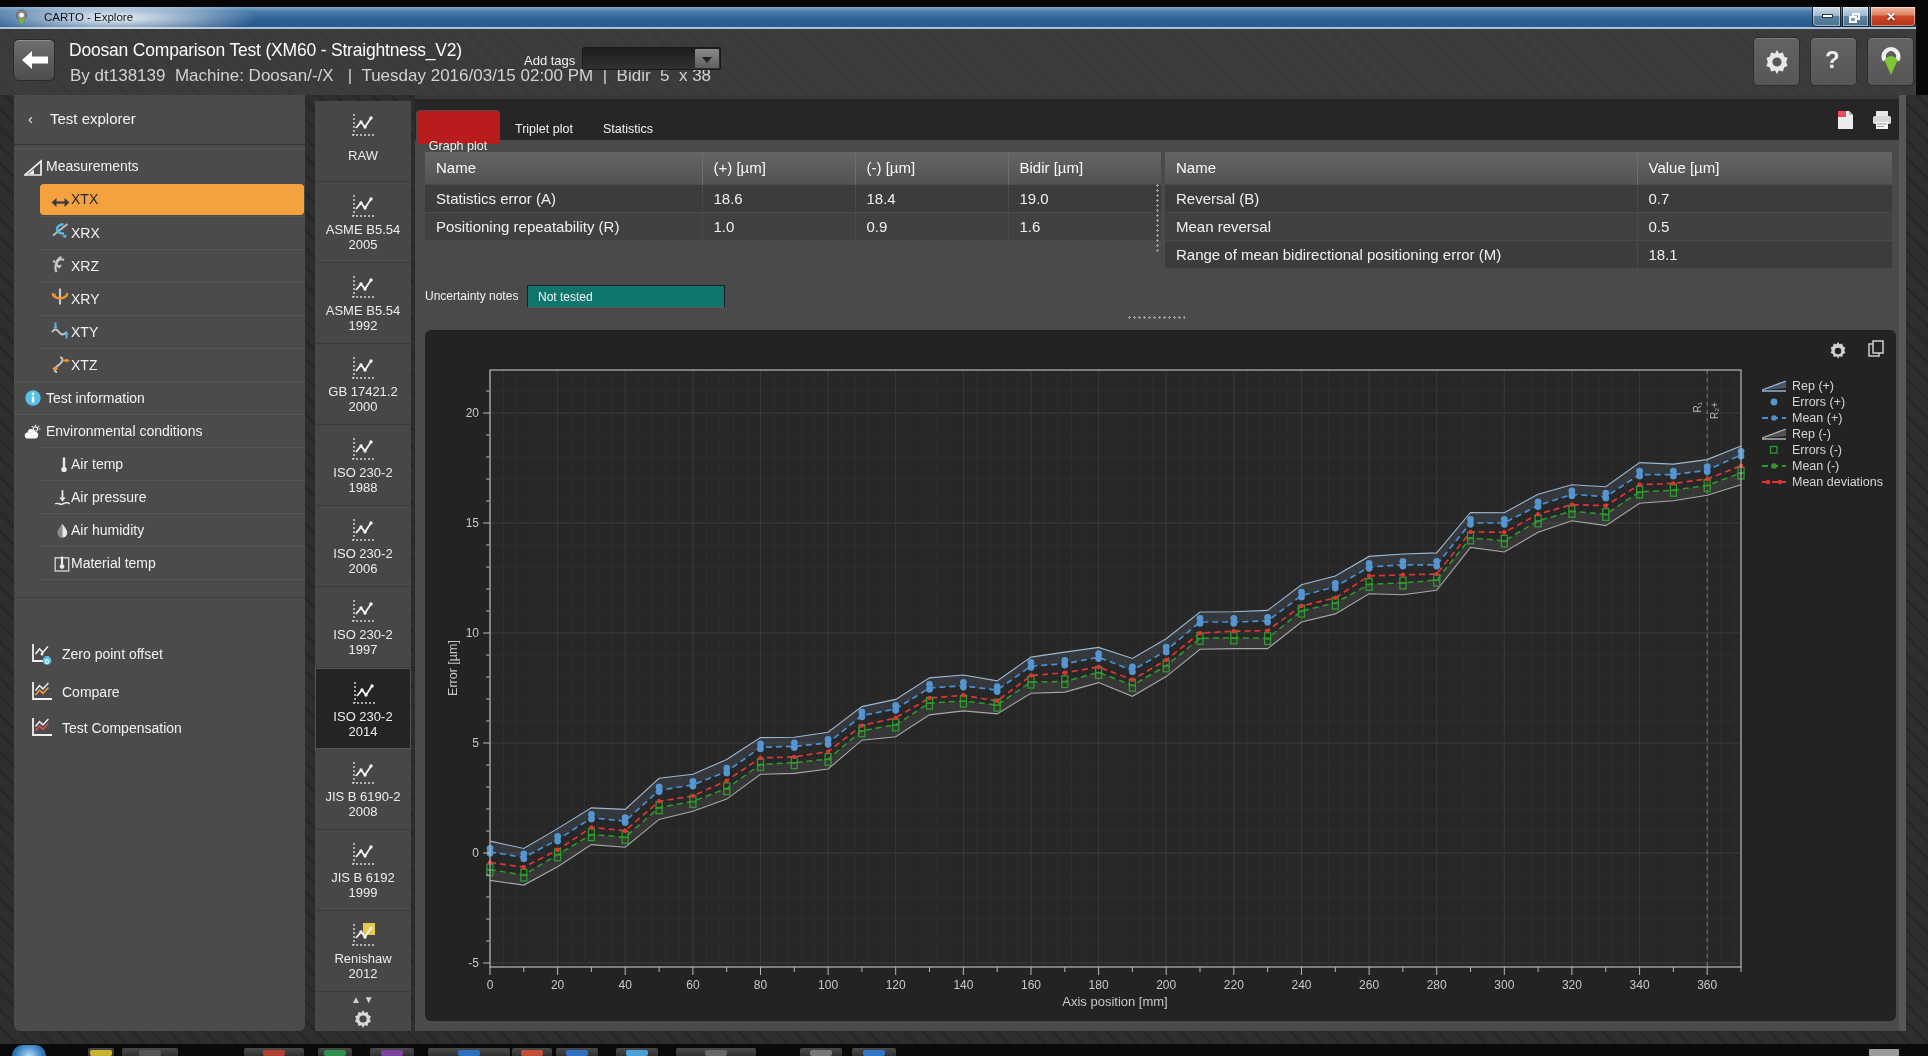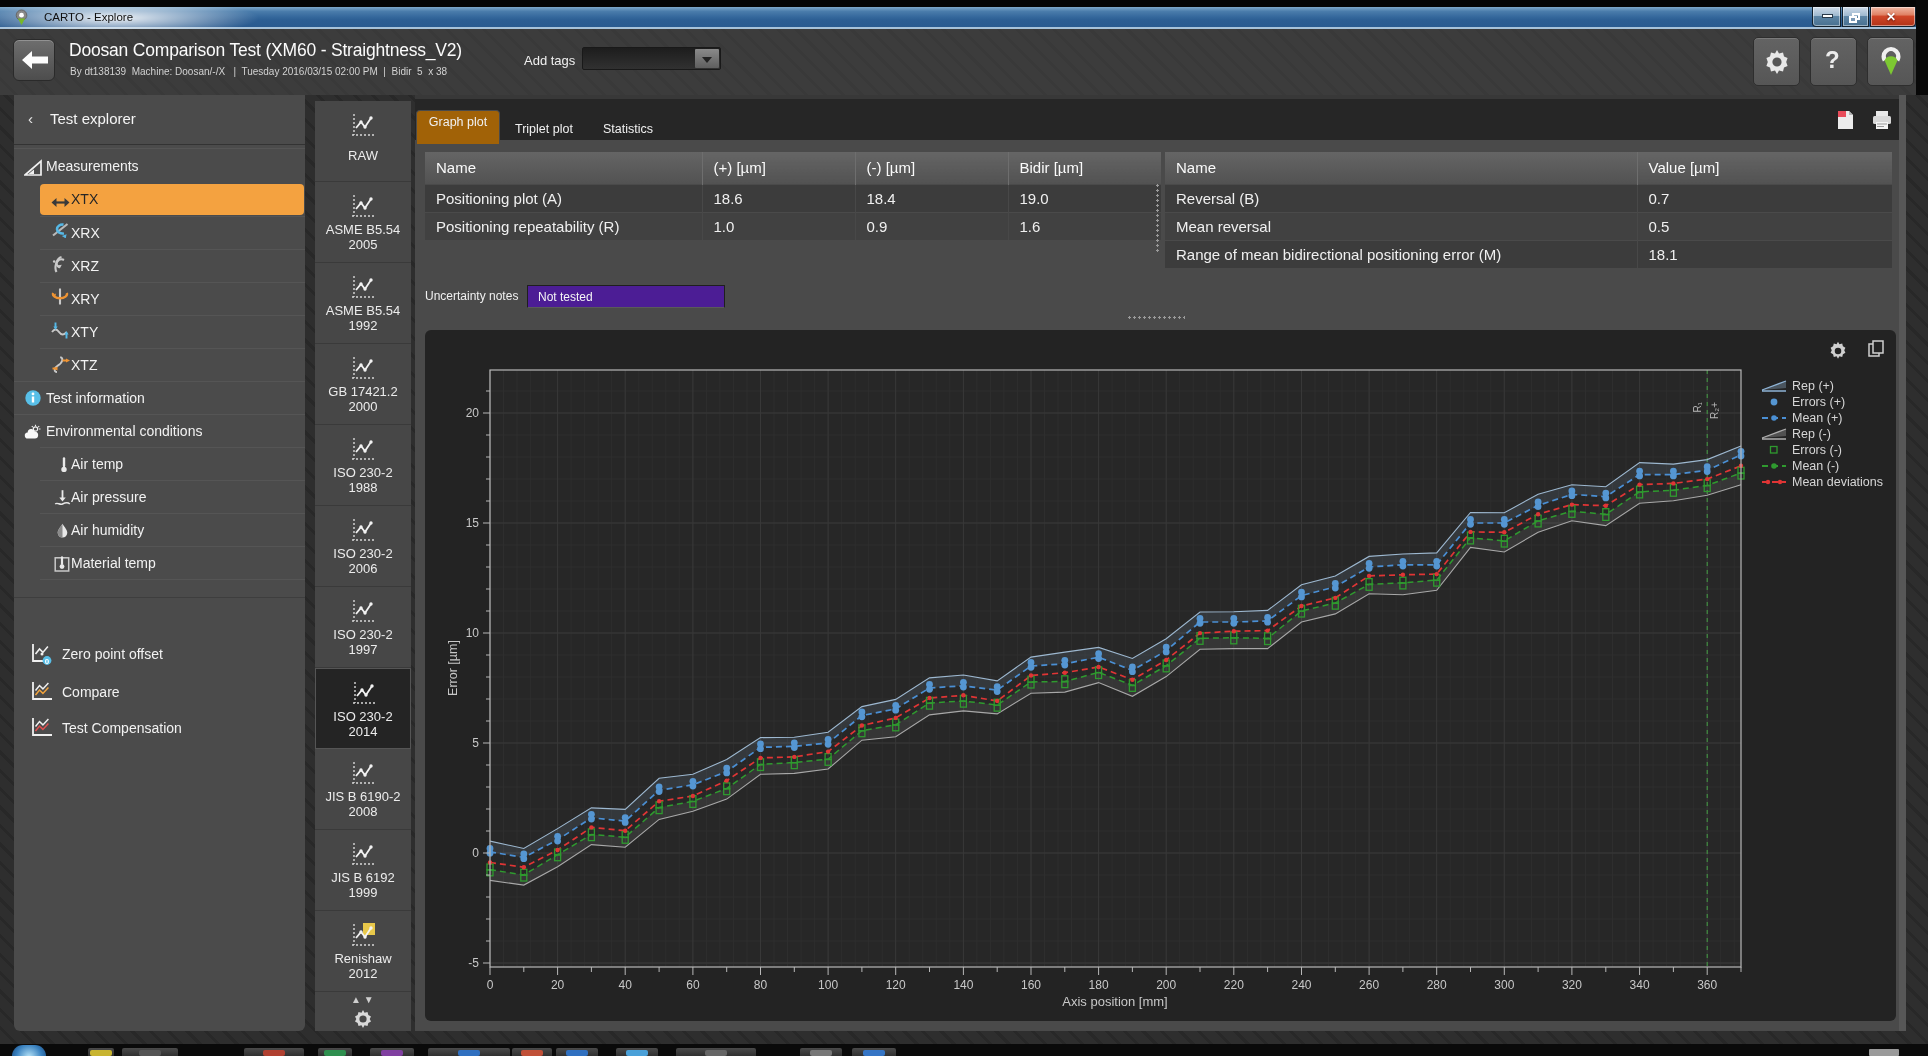--- a/index.html
+++ b/index.html
@@ -11,21 +11,21 @@
 #winbtns{left:1812px;top:7px;height:21px}
 .wb{position:absolute;top:0;height:20px;border:1px solid #12222f;border-top:none;box-shadow:inset 0 0 0 1px rgba(255,255,255,.45)}
 #wmin{left:0;width:29px;border-radius:0 0 0 4px;background:linear-gradient(#cfdcea 0%,#9fb9cf 45%,#5d85a5 50%,#48708f 100%)}
 #wmax{left:30px;width:27px;background:linear-gradient(#cfdcea 0%,#9fb9cf 45%,#5d85a5 50%,#48708f 100%)}
 #wclose{left:58px;width:46px;border-radius:0 0 4px 0;background:linear-gradient(#f0b8a4 0%,#e08366 40%,#cf4628 50%,#b13317 100%)}
 .wb span{position:absolute;color:#fff;font-weight:bold}
 #appheader{left:0;top:29px;width:1920px;height:66px;background:repeating-linear-gradient(45deg,#3c3c3c 0 10px,#393939 10px 13px)}
 #backbtn{left:13px;top:39px;width:42px;height:42px;border-radius:6px;background:linear-gradient(#6e6e6e,#4d4d4d);border:1px solid #2a2a2a;box-shadow:inset 0 1px 0 rgba(255,255,255,.25)}
 #backbtn svg{position:absolute;left:7px;top:10px}
 #htitle{left:69px;top:40px;font-size:17.5px;letter-spacing:-0.2px;color:#fbfbfb}
-#hmeta{left:70px;top:65.5px;font-size:10px;color:#d2d2d2}
+#hmeta{left:70px;top:65.5px;font-size:17px;color:#d2d2d2}
 #addtags{left:524px;top:53px;font-size:13px;color:#f0f0f0}
 #tagbox{left:582px;top:47px;width:139px;height:23px;background:linear-gradient(#1d1d1d,#313131);border:1px solid #191919;border-radius:2px}
 #tagbtn{position:absolute;right:1px;top:1px;width:24px;height:19px;background:linear-gradient(#8a8a8a,#5f5f5f);border-radius:1px}
 #tagbtn:after{content:"";position:absolute;left:7px;top:8px;border:5px solid transparent;border-top:6px solid #222}
 .hbtn{position:absolute;top:37px;width:47px;height:49px;border-radius:5px;background:linear-gradient(#636363,#565656);border:1px solid #2e2e2e;box-shadow:inset 0 1px 0 rgba(255,255,255,.15)}
 #trblack{left:1916px;top:0;width:12px;height:95px;background:#080808}
 #topblack{left:0;top:0;width:1928px;height:7px;background:#050505}
 #sidebar{left:14px;top:95px;width:291px;height:936px;background:#4b4b4b;border-radius:0 0 6px 6px}
 #sbhead{position:absolute;left:0;top:0;width:100%;height:50px;border-bottom:1px solid #333}
 #sbhead .chev{position:absolute;left:14px;top:15px;font-size:15px;color:#e8e8e8}
@@ -39,29 +39,29 @@
 .ic{position:absolute}
 #botitems div{position:absolute;font-size:14px;color:#f2f2f2}
 #stdcol{left:315px;top:101px;width:96px;height:930px;background:#474747}
 .std{position:absolute;left:0;width:96px;height:81px;border-bottom:1px solid #3a3a3a;text-align:center;color:#ececec;font-size:13px}
 .std .nm{position:absolute;top:46px;width:100%;line-height:15px}
 .std.sel{background:#242424;border:1px solid #555;border-bottom:1px solid #555}
 #stdfoot{position:absolute;left:0;top:891px;width:96px;height:39px;background:#474747}
 #content{left:415px;top:95px;width:1484px;height:936px;background:#4a4a4a}
 #tabstrip{position:absolute;left:0;top:0;width:100%;height:45px;background:#262626;border-top:4px solid #383838}
 .tab{position:absolute;font-size:12.5px;color:#f0f0f0}
-#tab1{left:1px;top:11px;width:84px;height:34px;background:#a16207;border:1px solid #4a4a4a;border-bottom:none;border-radius:4px 4px 0 0;text-align:center;padding-top:4px}
+#tab1{left:1px;top:11px;width:84px;height:34px;background:#b91c1c;border:1px solid #4a4a4a;border-bottom:none;border-radius:4px 4px 0 0;text-align:center;padding-top:28px}
 table{border-collapse:collapse;position:absolute;table-layout:fixed}
 #tleft{left:10px;top:57px;width:736px}
 #tright{left:750px;top:57px;width:727px}
 th{background:linear-gradient(#656565,#525252);color:#fafafa;font-weight:normal;text-align:left;font-size:15px;height:32px;padding:0 0 0 11px;border-right:1px solid #6e6e6e}
 td{background:#3c3c3c;color:#f0f0f0;font-size:15px;height:28px;padding:0 0 0 11px;border-right:1px solid #484848;border-top:1px solid #4a4a4a}
 tr.alt td{background:#414141}
 #unc{left:10px;top:194px;font-size:12px;color:#f0f0f0}
-#uncbox{left:112px;top:190px;width:198px;height:23px;background:#4c1d95;border:1px solid #1f1f1f;border-bottom-color:#5a5a5a}
+#uncbox{left:112px;top:190px;width:198px;height:23px;background:#0f766e;border:1px solid #1f1f1f;border-bottom-color:#5a5a5a}
 #uncbox span{position:absolute;left:10px;top:4px;font-size:12px;color:#f5f5f5}
 #vdots{left:740px;top:88px;width:5px;height:70px;background-image:radial-gradient(circle,#9a9a9a 1px,transparent 1.2px);background-size:5px 5px}
 #hdots{left:712px;top:220px;width:58px;height:5px;background-image:radial-gradient(circle,#9a9a9a 1px,transparent 1.2px);background-size:5px 5px}
 #chartpanel{left:10px;top:235px;width:1471px;height:691px}
 #rightstrip{left:1899px;top:95px;width:7px;height:936px;background:#575757}
 #taskbar{left:0;top:1044px;width:1928px;height:12px;background:#0a0a0a}
 .tk{position:absolute;top:4px;height:8px;border-radius:2px 2px 0 0;background:linear-gradient(#4a4a4a,#303030)}
 </style></head>
 <body>
 <div id="root">
@@ -393,21 +393,21 @@
           <col style="width:153px">
         </colgroup>
         <tbody>
           <tr>
             <th>Name</th>
             <th>(+) [µm]</th>
             <th>(-) [µm]</th>
             <th style="border-right:none">Bidir [µm]</th>
           </tr>
           <tr>
-            <td>Positioning plot (A)</td>
+            <td>Statistics error (A)</td>
             <td>18.6</td>
             <td>18.4</td>
             <td style="border-right:none">19.0</td>
           </tr>
           <tr class="alt">
             <td>Positioning repeatability (R)</td>
             <td>1.0</td>
             <td>0.9</td>
             <td style="border-right:none">1.6</td>
           </tr>

